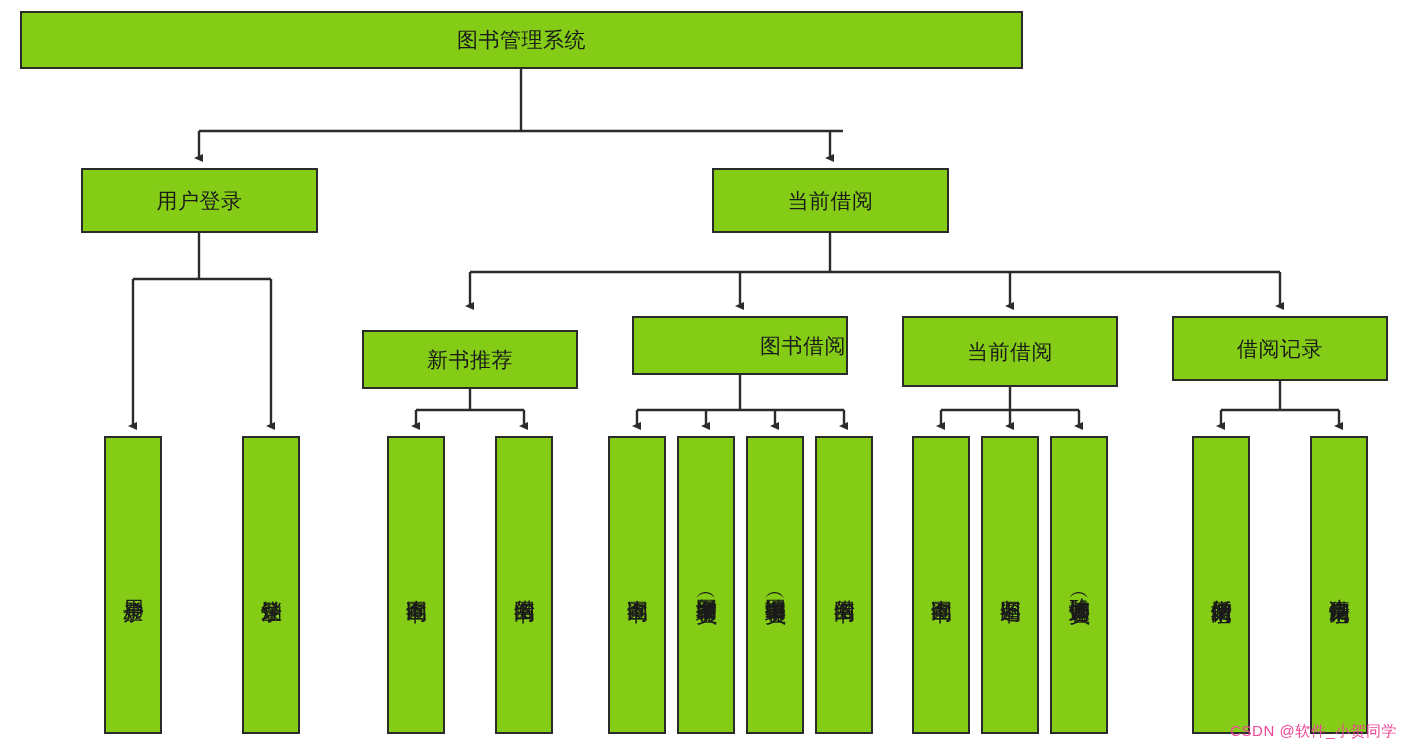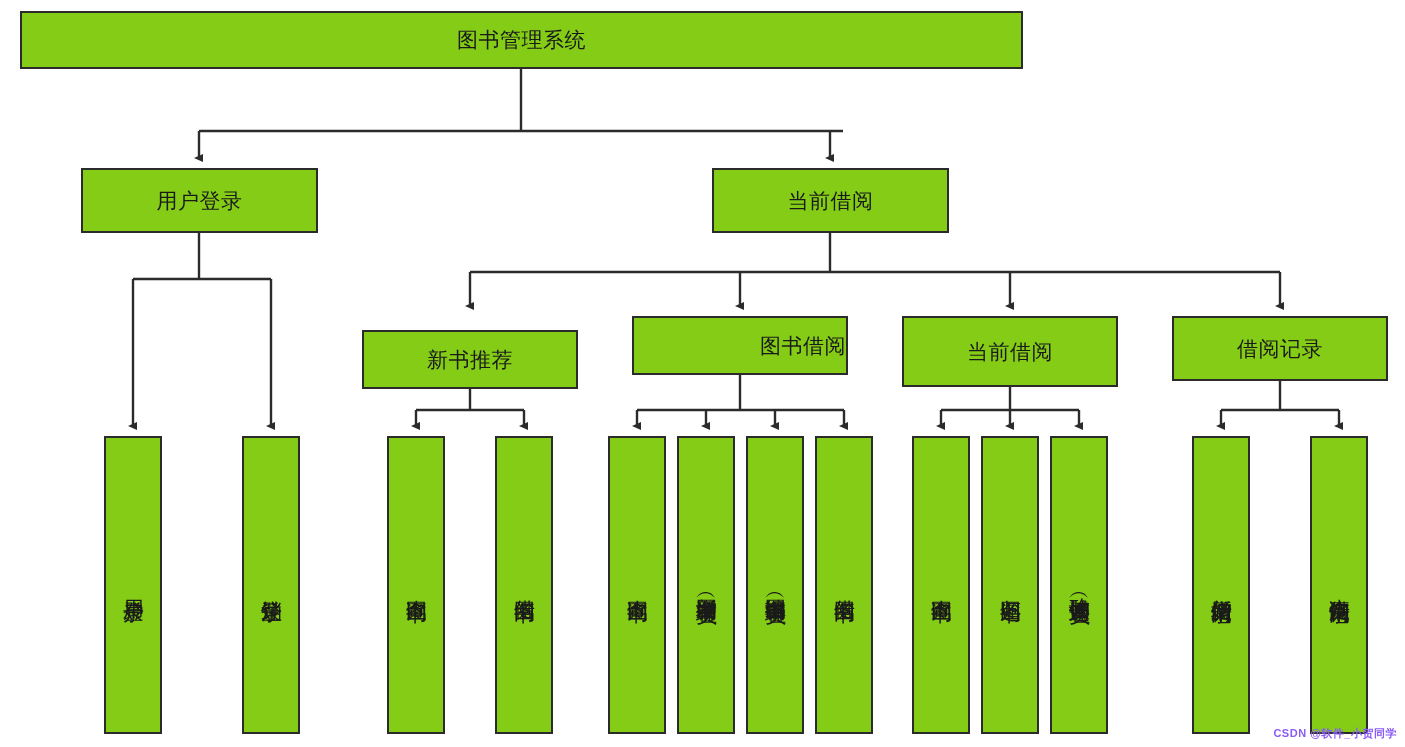--- a/index.html
+++ b/index.html
@@ -56,26 +56,25 @@
   .node-v .label {
     writing-mode: vertical-rl;
     text-orientation: upright;
     text-align: center;
     display: block;
   }
   .watermark {
     position: absolute;
     right: 8px;
     bottom: 6px;
-    font-size: 11px;
-    color: #8b5cf6;
+    font-size: 15px;
+    color: #ec4899;
     letter-spacing: 0.5px;
     z-index: 3;
     white-space: nowrap;
-    font-weight: bold;
   }
 </style>
 </head>
 <body>
 
 <div id="canvas">
 
   <svg id="svg-layer" viewBox="0 0 1405 747" xmlns="http://www.w3.org/2000/svg">
     <defs>
       <marker id="arrow" markerWidth="10" markerHeight="10" refX="5" refY="5" orient="auto" markerUnits="userSpaceOnUse">

